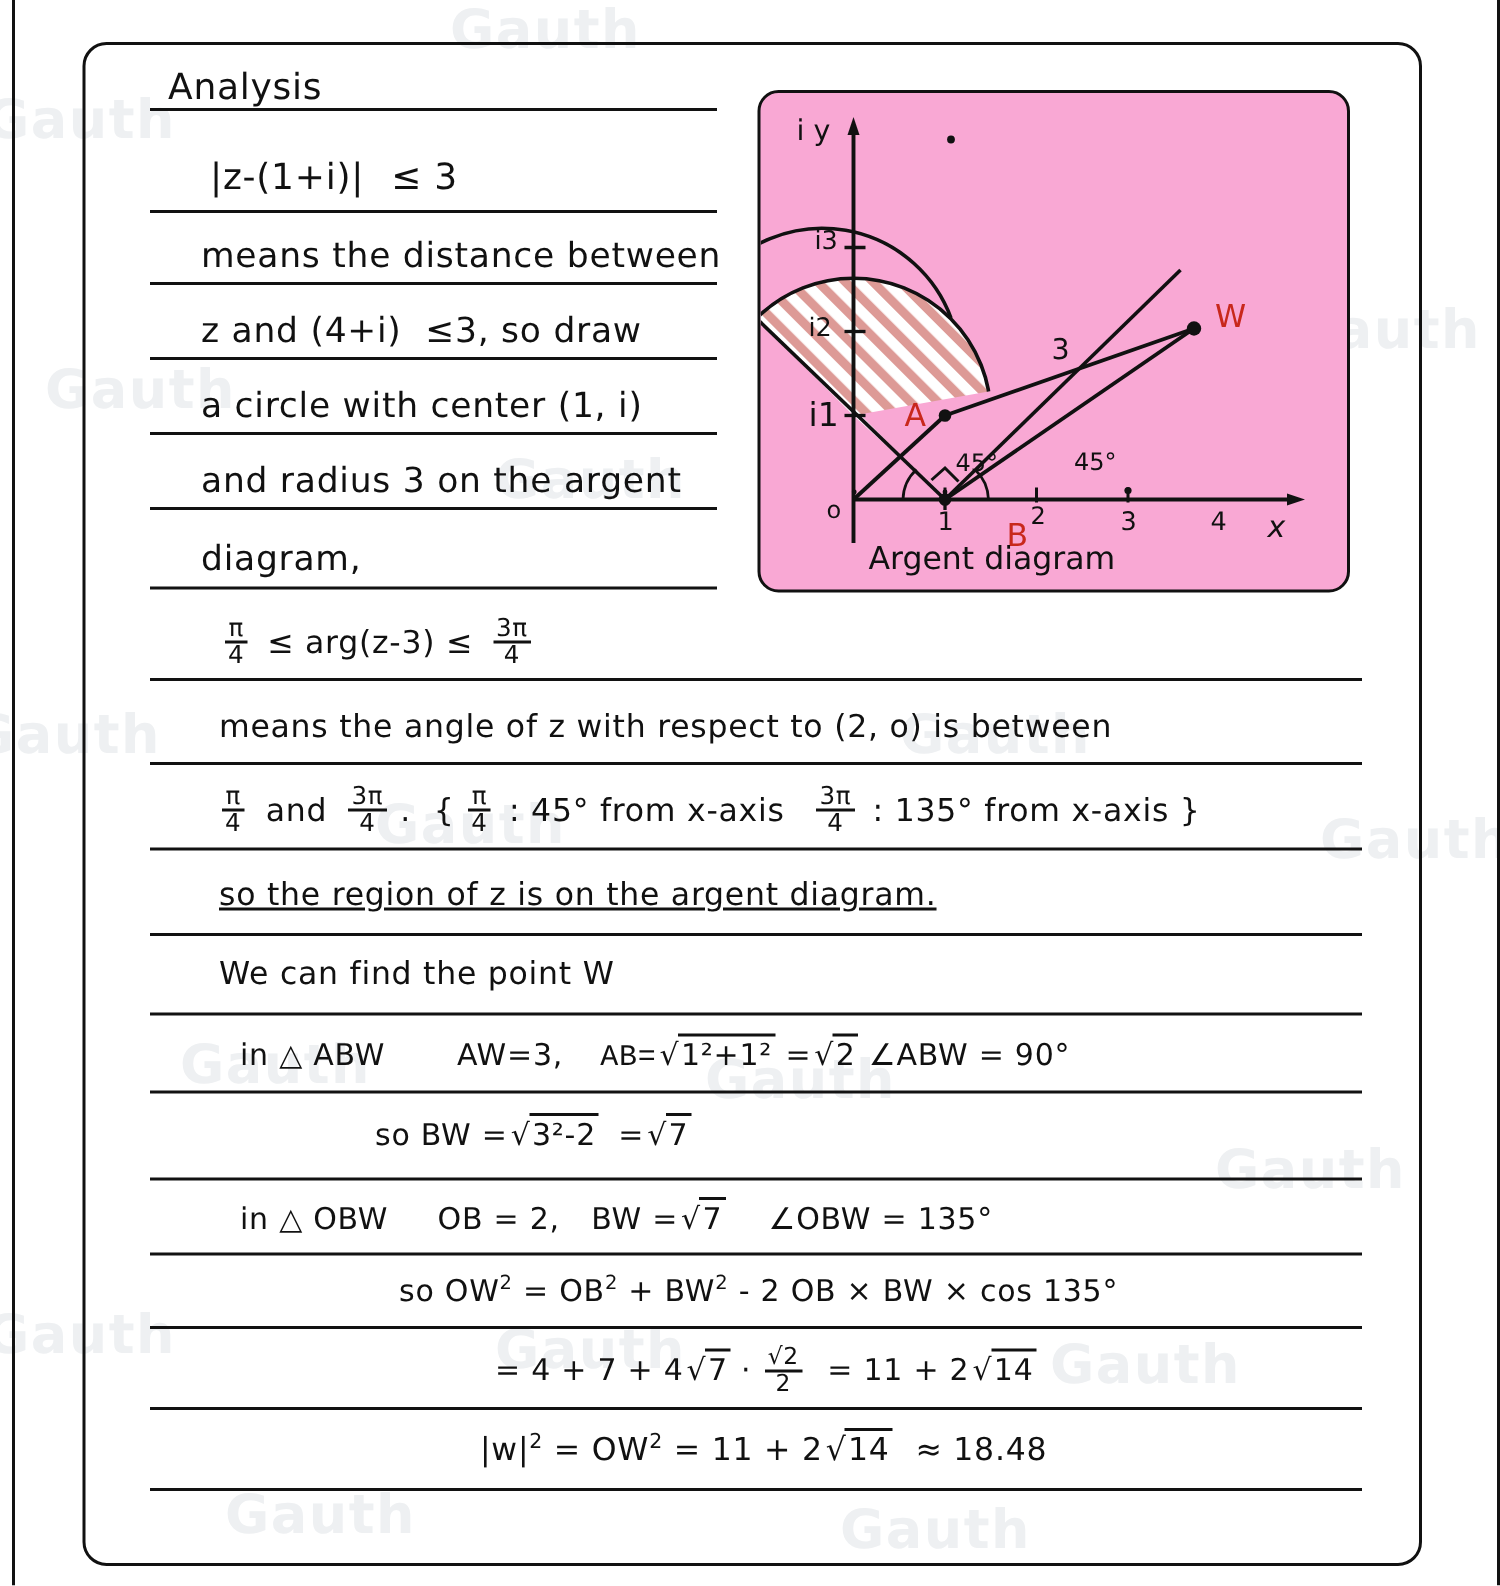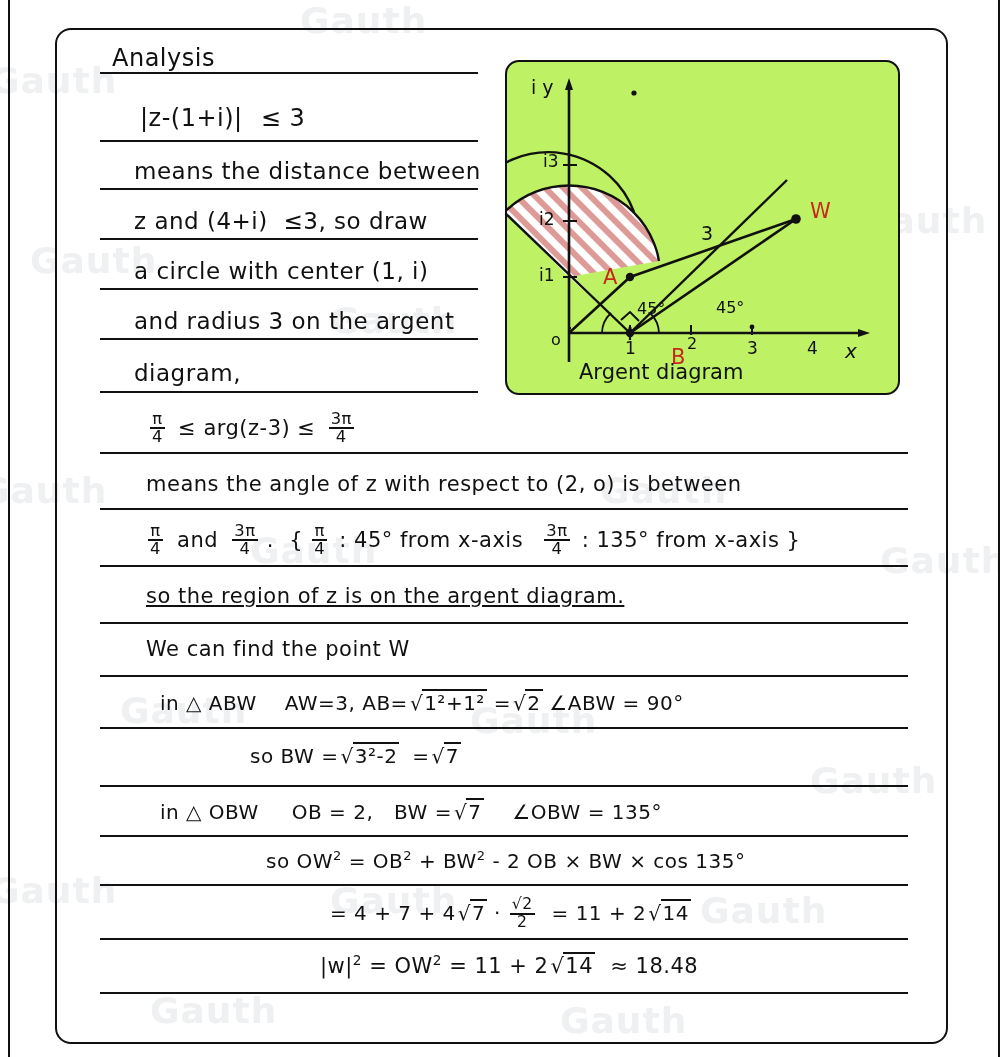--- a/index.html
+++ b/index.html
@@ -53,21 +53,21 @@
   .frac .num{display:block;padding:0 2px;}
   .frac .den{display:block;border-top:2px solid currentColor;padding:0 2px;}
   .sup{font-size:0.65em;vertical-align:super;}
   .rad{display:inline-block;position:relative;padding-left:2px;}
   .rad > .radbar{border-top:2px solid currentColor;display:inline-block;padding:0 2px;margin-left:-1px;}
 
   
   #diagram-box{
     position:absolute;left:505px;top:60px;width:395px;height:335px;
     border:2.5px solid #111;border-radius:14px;box-sizing:border-box;
-    background:#bef264;z-index:4;overflow:hidden;
+    background:#f9a8d4;z-index:4;overflow:hidden;
   }
   #diagram-svg{position:absolute;left:0;top:0;}
   .dlabel{position:absolute;z-index:6;font-family:"DejaVu Sans", sans-serif;
           color:#111;white-space:nowrap;}
   .dlabel.red{color:#c8281c;}
 </style>
 </head>
 <body>
 
 <div>
@@ -174,22 +174,22 @@
   <span class="red" style="margin-left:3px;">: 135° from x-axis</span>
   <span class="red">}</span>
 </div>
 
 <div class="hw sz21" style="left:146px;top:584px;text-decoration:underline;">so the region of z is on the argent diagram.</div>
 
 <div class="hw sz21" style="left:146px;top:637px;">We can find  the point W</div>
 
 <div class="hw sz20" style="left:160px;top:689px;">
   <span>in △ ABW</span>
-  <span style="margin-left:21px;text-align:right;">AW=3,</span>
-  <span style="">AB=</span><span class="rad">√<span class="radbar">1²+1²</span></span>
+  <span style="margin-left:41px;text-align:right;">AW=3,</span>
+  <span style="margin-left:18px;font-family:Liberation Mono, monospace;">AB=</span><span class="rad">√<span class="radbar">1²+1²</span></span>
   <span>=</span><span class="rad">√<span class="radbar">2</span></span>
   <span style="">∠ABW = 90°</span>
 </div>
 
 <div class="hw sz20" style="left:250px;top:742px;">
   <span>so BW =</span><span class="rad">√<span class="radbar">3²-2</span></span>
   <span style="margin-left:6px;">=</span><span class="rad">√<span class="radbar">7</span></span>
 </div>
 
 <div class="hw sz20" style="left:160px;top:798px;">
@@ -292,21 +292,21 @@
     <circle cx="123" cy="271" r="4.2" fill="#111"></circle>
     <circle cx="289" cy="157" r="4.8" fill="#111"></circle>
     <circle cx="127" cy="31" r="2.6" fill="#111"></circle>
     <circle cx="245" cy="265" r="2.4" fill="#111"></circle>
   </svg>
 
   <div class="dlabel" style="left:24px;top:14px;font-size:19px;">i y</div>
   <div class="dlabel" style="left:338px;top:277px;font-size:20px;font-style:italic;">x</div>
   <div class="dlabel" style="left:44px;top:268px;font-size:16px;">o</div>
 
-  <div class="dlabel" style="left:32px;top:203px;font-size:17px;">i1</div>
+  <div class="dlabel" style="left:32px;top:203px;font-size:22px;">i1</div>
   <div class="dlabel" style="left:32px;top:147px;font-size:17px;">i2</div>
   <div class="dlabel" style="left:36px;top:89px;font-size:17px;">i3</div>
 
   <div class="dlabel" style="left:118px;top:276px;font-size:17px;">1</div>
   <div class="dlabel" style="left:180px;top:272px;font-size:16px;">2</div>
   <div class="dlabel" style="left:240px;top:276px;font-size:17px;">3</div>
   <div class="dlabel" style="left:300px;top:276px;font-size:17px;">4</div>
 
   <div class="dlabel red" style="left:96px;top:203px;font-size:21px;">A</div>
   <div class="dlabel red" style="left:164px;top:283px;font-size:21px;">B</div>

